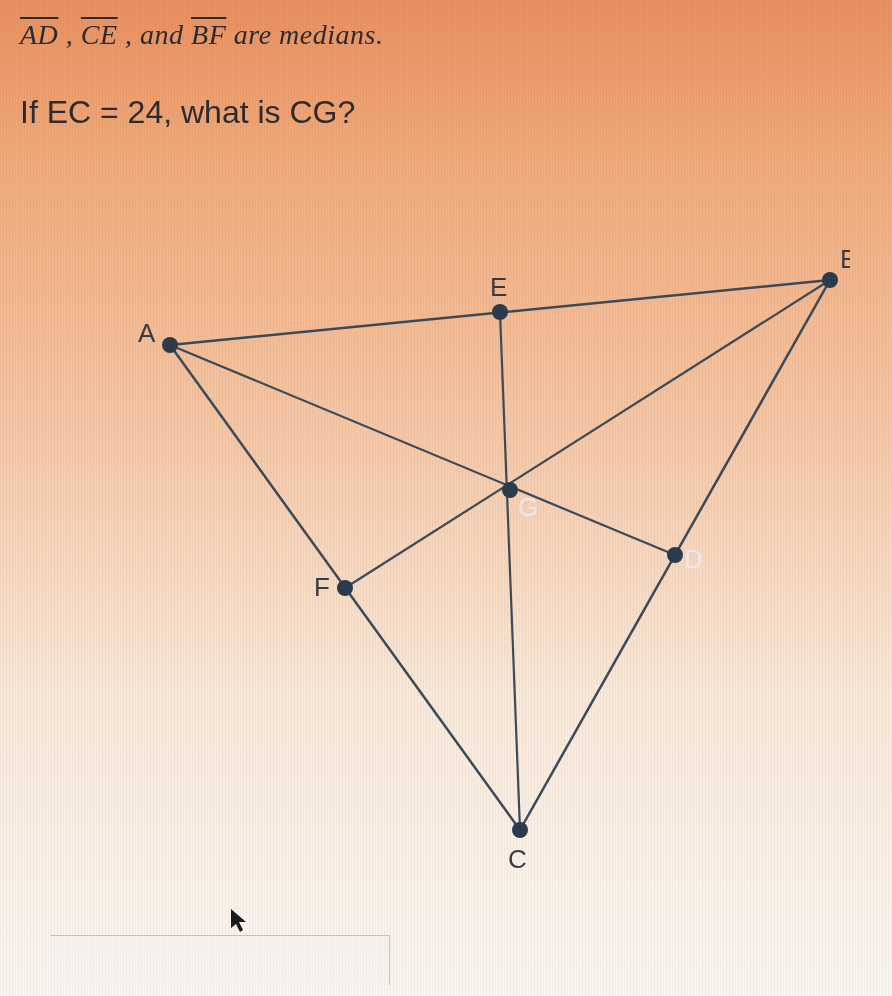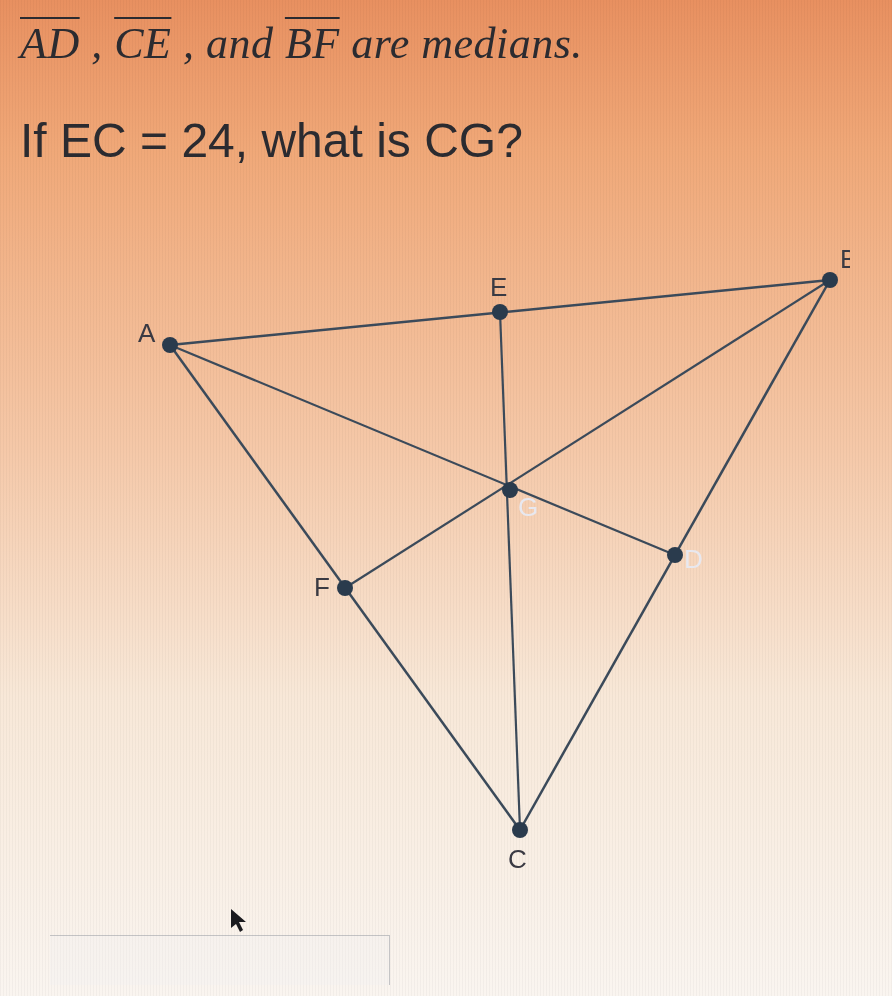--- a/index.html
+++ b/index.html
@@ -19,35 +19,35 @@
       position: absolute;
       inset: 0;
       background: repeating-linear-gradient(90deg, rgba(0,0,0,0.03) 0px, rgba(0,0,0,0.03) 1px, transparent 1px, transparent 3px);
       pointer-events: none;
     }
     .content {
       position: relative;
       padding: 18px 20px;
     }
     .line1 {
-      font-size: 44px;
+      font-size: 28px;
       font-style: italic;
       color: #2b2b30;
       letter-spacing: 0.5px;
       line-height: 1.2;
     }
     .overline {
       text-decoration: overline;
       text-decoration-thickness: 2px;
       font-style: italic;
     }
     .line2 {
       margin-top: 42px;
       font-family: Arial, Helvetica, sans-serif;
-      font-size: 48px;
+      font-size: 32px;
       font-weight: 400;
       color: #2b2b30;
     }
     .diagram {
       position: absolute;
       left: 70px;
       top: 230px;
       width: 780px;
       height: 650px;
     }

